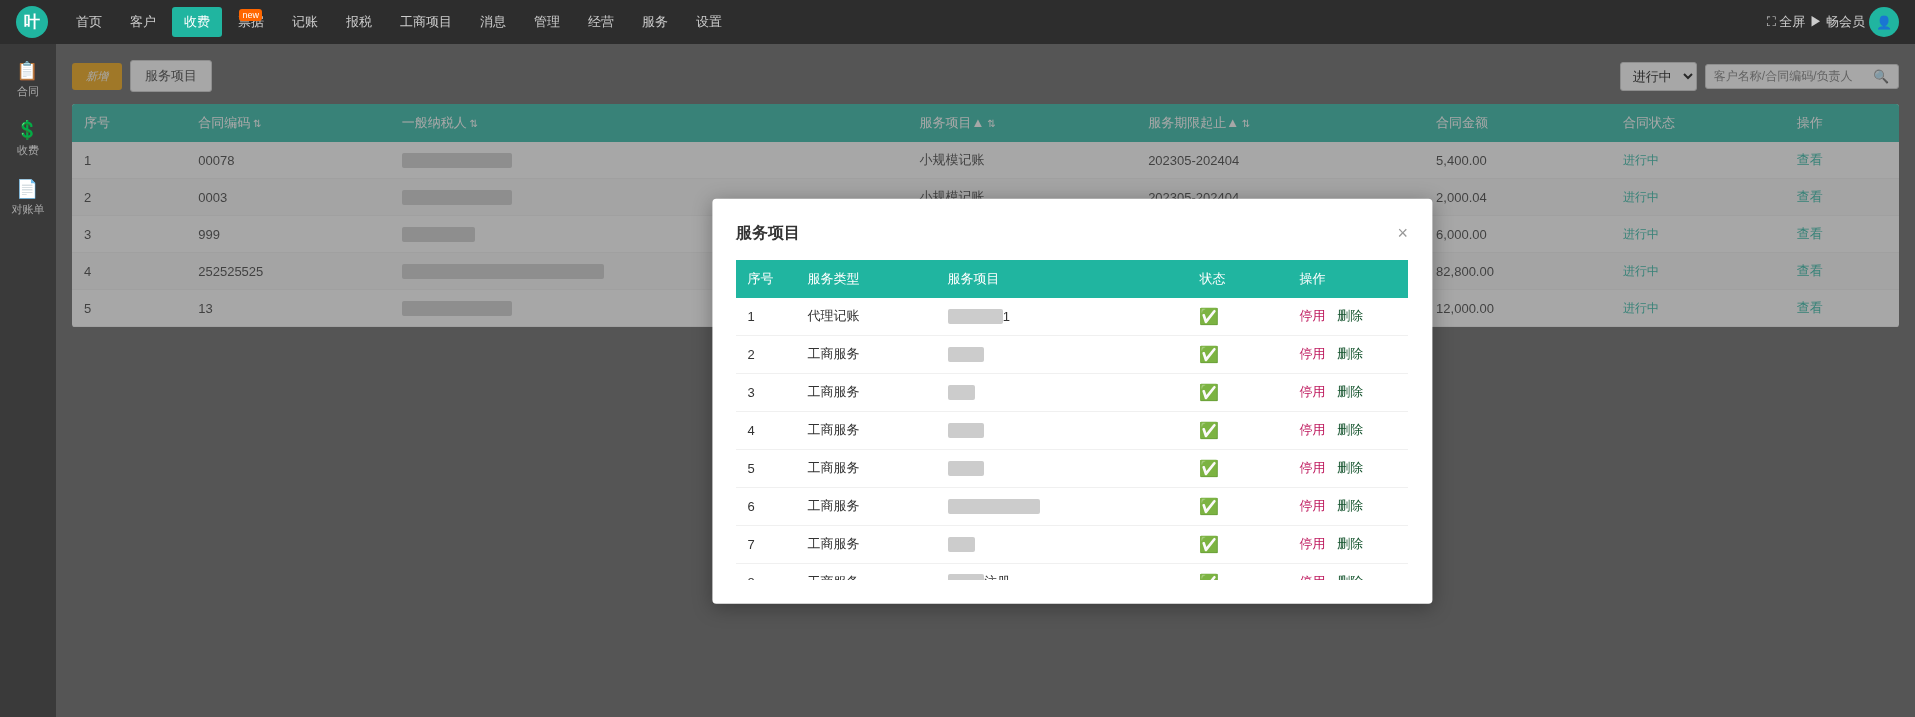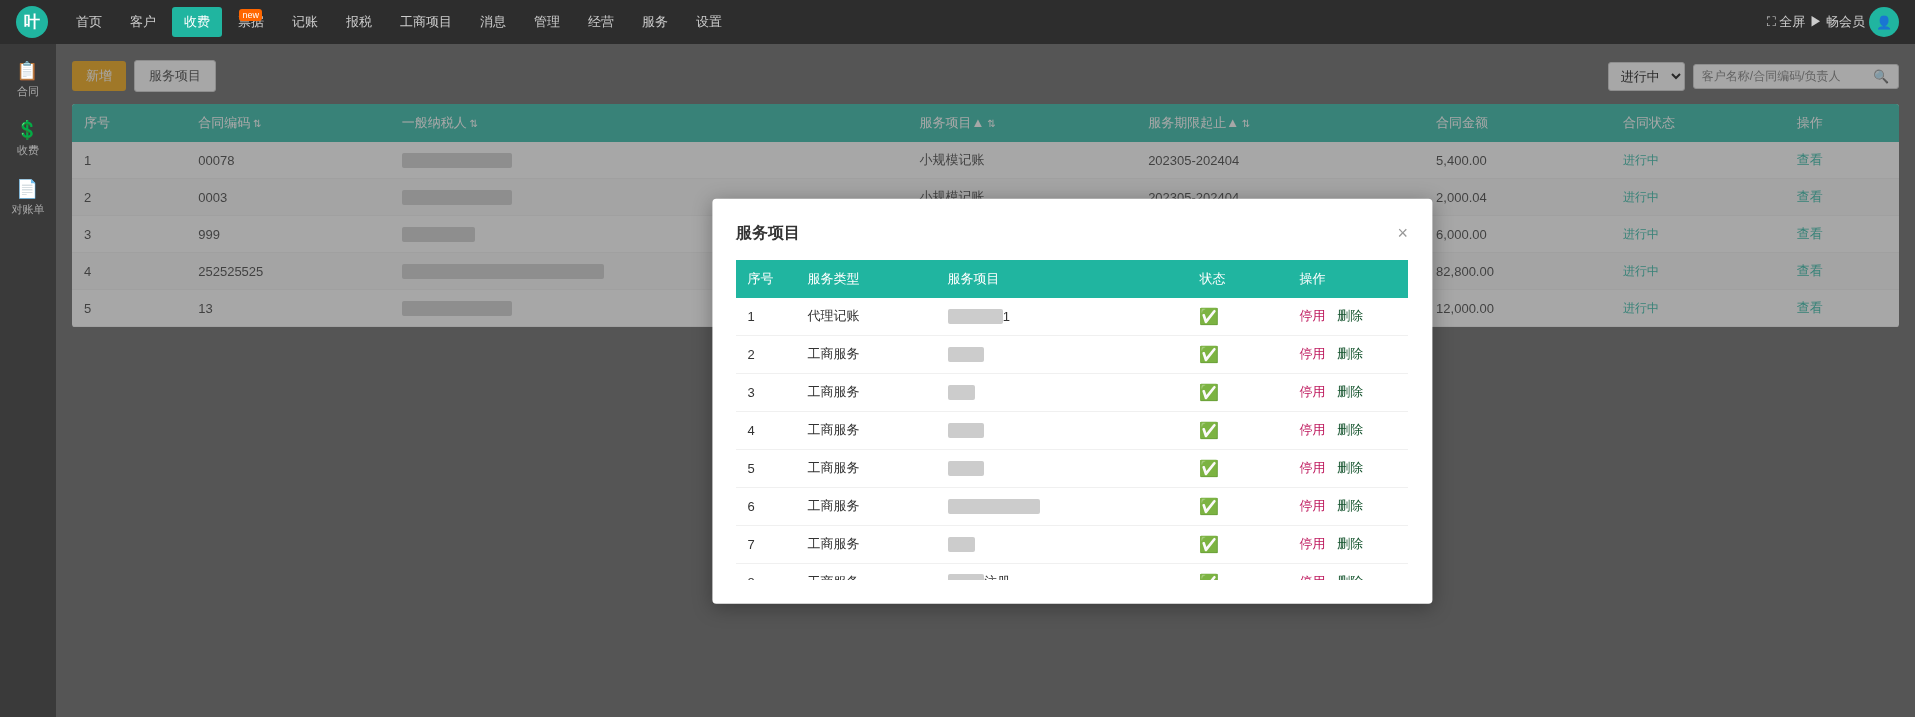--- a/index.html
+++ b/index.html
@@ -50,35 +50,35 @@
     }
     .sidebar-item .si-icon { font-size: 18px; margin-bottom: 2px; }
 
     
     .content { flex: 1; background: #5a5a5a; padding: 16px; overflow: auto; position: relative; }
 
     
     .toolbar { display: flex; align-items: center; gap: 8px; margin-bottom: 12px; }
     .btn-new {
       background: #f0a000; color: white; border: none; padding: 6px 14px;
-      border-radius: 3px; cursor: pointer; font-size: 13px;
+      border-radius: 3px; cursor: pointer; font-size: 11px; font-style: italic;
     }
     .btn-service {
       background: white; color: #333; border: 1px solid #ccc; padding: 6px 14px;
       border-radius: 3px; cursor: pointer; font-size: 13px;
     }
     .toolbar-right { margin-left: auto; display: flex; align-items: center; gap: 8px; }
     .status-select {
       padding: 5px 8px; border: 1px solid #ccc; border-radius: 3px;
       background: white; font-size: 13px;
     }
     .search-box {
       display: flex; align-items: center;
       border: 1px solid #ccc; border-radius: 3px; background: white;
-      padding: 4px 8px; gap: 12px;
+      padding: 4px 8px; gap: 0;
     }
     .search-box input {
       border: none; outline: none; font-size: 12px; width: 160px; color: #999;
     }
 
     
     .main-table { width: 100%; border-collapse: collapse; background: white; border-radius: 3px; overflow: hidden; }
     .main-table th {
       background: #20b5a0; color: white; padding: 10px 12px;
       text-align: left; font-weight: normal; font-size: 13px;

